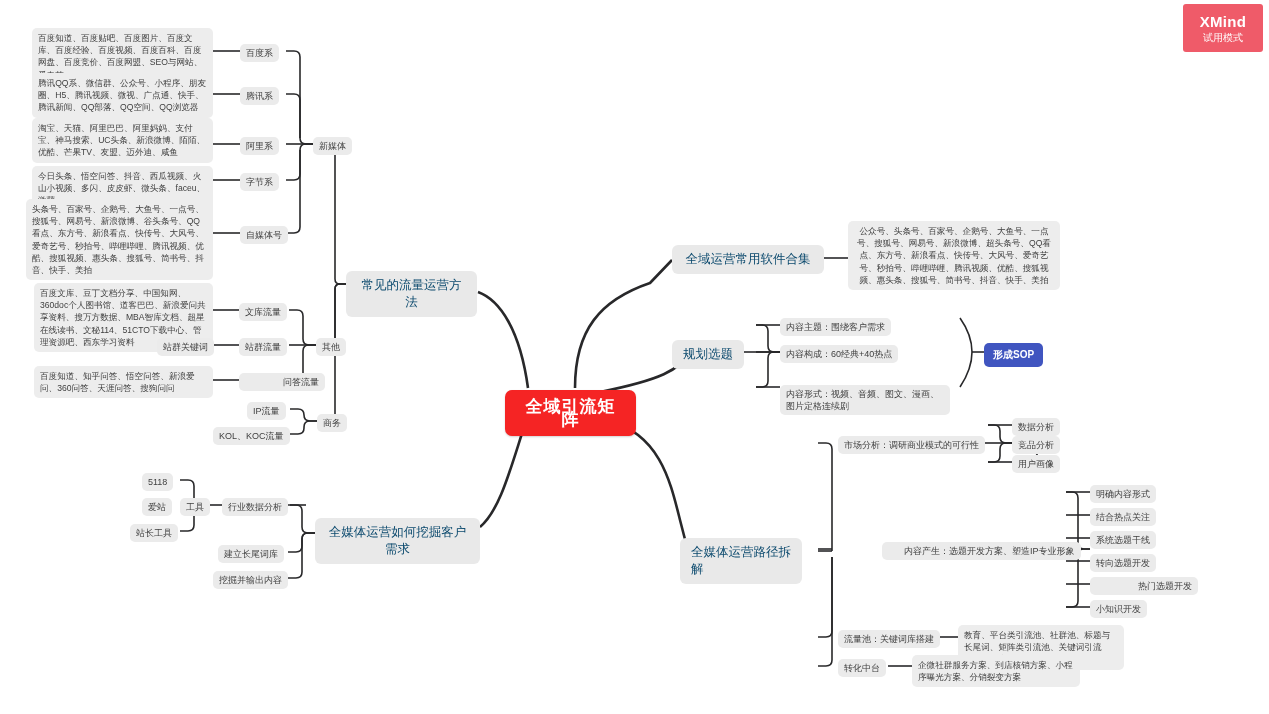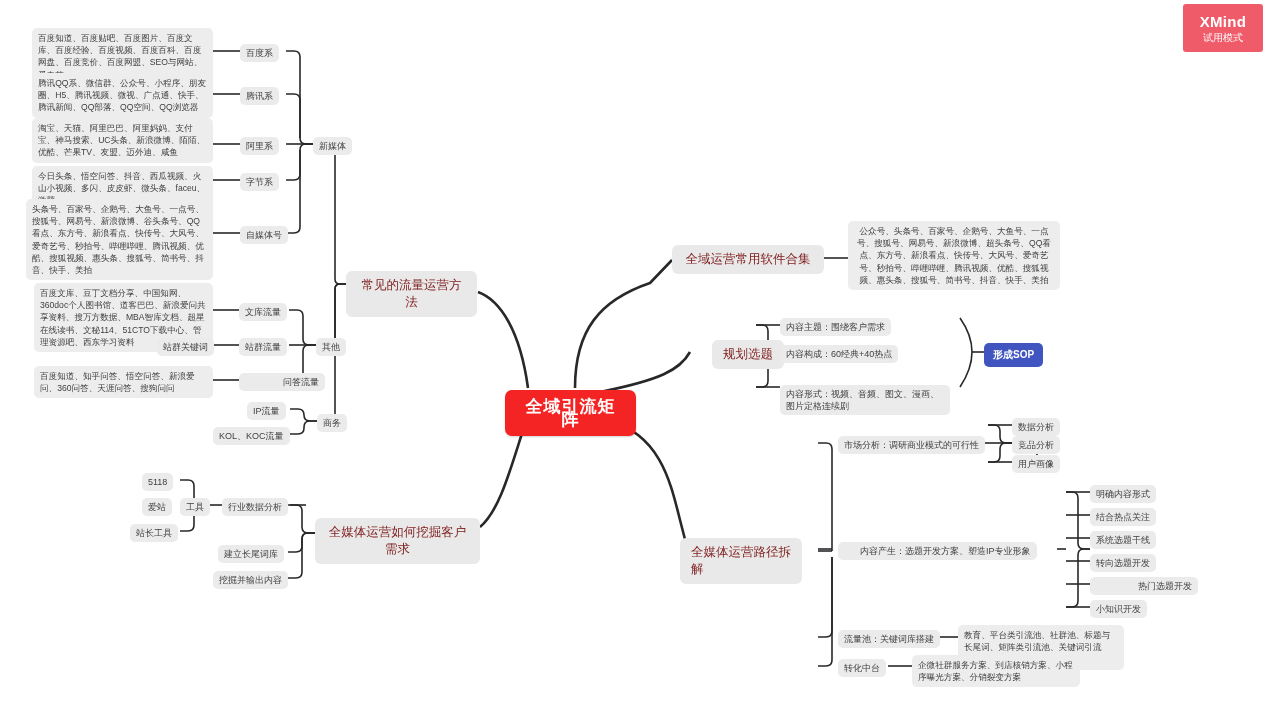--- a/index.html
+++ b/index.html
@@ -29,21 +29,21 @@
     white-space: normal;
   }
   .node.nowrap { white-space: nowrap; }
 
   .node.mid {
     background: #e9e9e9;
     font-size: 12.5px;
     line-height: 17px;
     padding: 6px 11px;
     border-radius: 6px;
-    color: #7f1d1d;
+    color: #0c4a6e;
   }
   .node.central {
     background: #f52424;
     color: #ffffff;
     font-size: 17px;
     font-weight: bold;
     letter-spacing: 1px;
     padding: 10px 18px;
     border-radius: 7px;
     box-shadow: 0 1px 2px rgba(0,0,0,.18);
@@ -222,34 +222,34 @@
   <div class="node sub nowrap" style="left:213px; top:571px;">挖掘并输出内容</div>
 
   <div class="node sub nowrap" style="left:180px; top:498px;">工具</div>
   <div class="node sub nowrap" style="left:142px; top:473px;">5118</div>
   <div class="node sub nowrap" style="left:142px; top:498px;">爱站</div>
   <div class="node sub nowrap" style="left:130px; top:524px;">站长工具</div>
 
   <div class="node mid" style="left:672px; top:245px; width:152px; text-align:center;">全域运营常用软件合集</div>
   <div class="node leaf-box" style="left:848px; top:221px; width:212px;text-align:center;">公众号、头条号、百家号、企鹅号、大鱼号、一点号、搜狐号、网易号、新浪微博、超头条号、QQ看点、东方号、新浪看点、快传号、大风号、爱奇艺号、秒拍号、哔哩哔哩、腾讯视频、优酷、搜狐视频、惠头条、搜狐号、简书号、抖音、快手、美拍</div>
 
-  <div class="node mid" style="left:672px; top:340px; width:72px; text-align:center;margin-left:40px;">规划选题</div>
+  <div class="node mid" style="left:672px; top:340px; width:72px; text-align:center;">规划选题</div>
   <div class="node sub nowrap" style="left:780px; top:318px;">内容主题：围绕客户需求</div>
   <div class="node sub nowrap" style="left:780px; top:345px;">内容构成：60经典+40热点</div>
   <div class="node sub" style="left:780px; top:385px; width:170px;">内容形式：视频、音频、图文、漫画、图片定格连续剧</div>
   <div class="node badge" style="left:984px; top:343px;">形成SOP</div>
 
   <div class="node mid" style="left:680px; top:538px; width:122px; text-align:left;">全媒体运营路径拆解</div>
 
   <div class="node sub nowrap" style="left:838px; top:436px;">市场分析：调研商业模式的可行性</div>
   <div class="node sub nowrap" style="left:1012px; top:418px;">数据分析</div>
   <div class="node sub nowrap" style="left:1012px; top:436px;">竞品分析</div>
   <div class="node sub nowrap" style="left:1012px; top:455px;">用户画像</div>
 
-  <div class="node sub nowrap" style="left:838px; top:542px;padding-left:22px;">内容产生：选题开发方案、塑造IP专业形象</div>
+  <div class="node sub nowrap" style="left:882px; top:542px;padding-left:22px;">内容产生：选题开发方案、塑造IP专业形象</div>
   <div class="node sub nowrap" style="left:1090px; top:485px;">明确内容形式</div>
   <div class="node sub nowrap" style="left:1090px; top:508px;">结合热点关注</div>
   <div class="node sub nowrap" style="left:1090px; top:531px;">系统选题干线</div>
   <div class="node sub nowrap" style="left:1090px; top:554px;">转向选题开发</div>
   <div class="node sub nowrap" style="left:1090px; top:577px;padding-left:48px;">热门选题开发</div>
   <div class="node sub nowrap" style="left:1090px; top:600px;">小知识开发</div>
 
   <div class="node sub nowrap" style="left:838px; top:630px;">流量池：关键词库搭建</div>
   <div class="node leaf-box" style="left:958px; top:625px; width:166px;">教育、平台类引流池、社群池、标题与长尾词、矩阵类引流池、关键词引流池、分销商</div>
 

